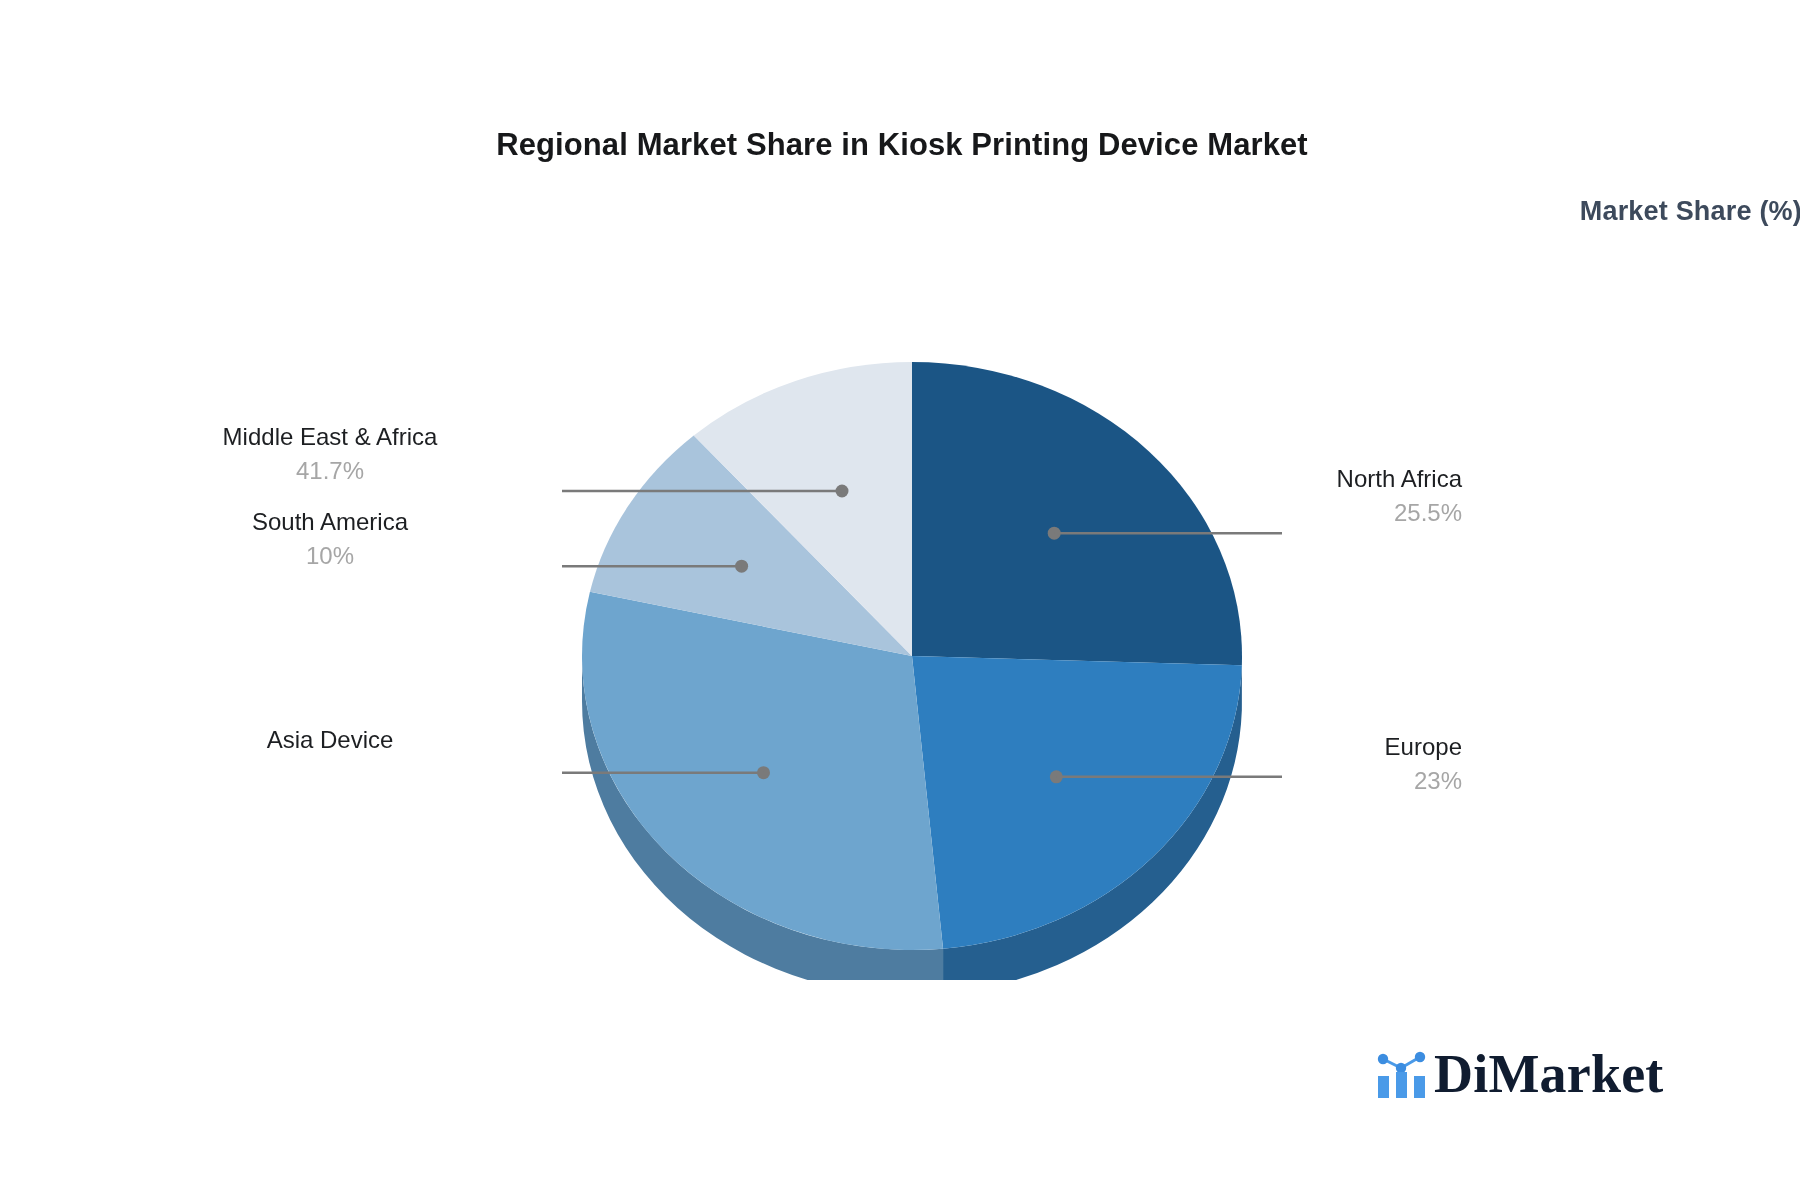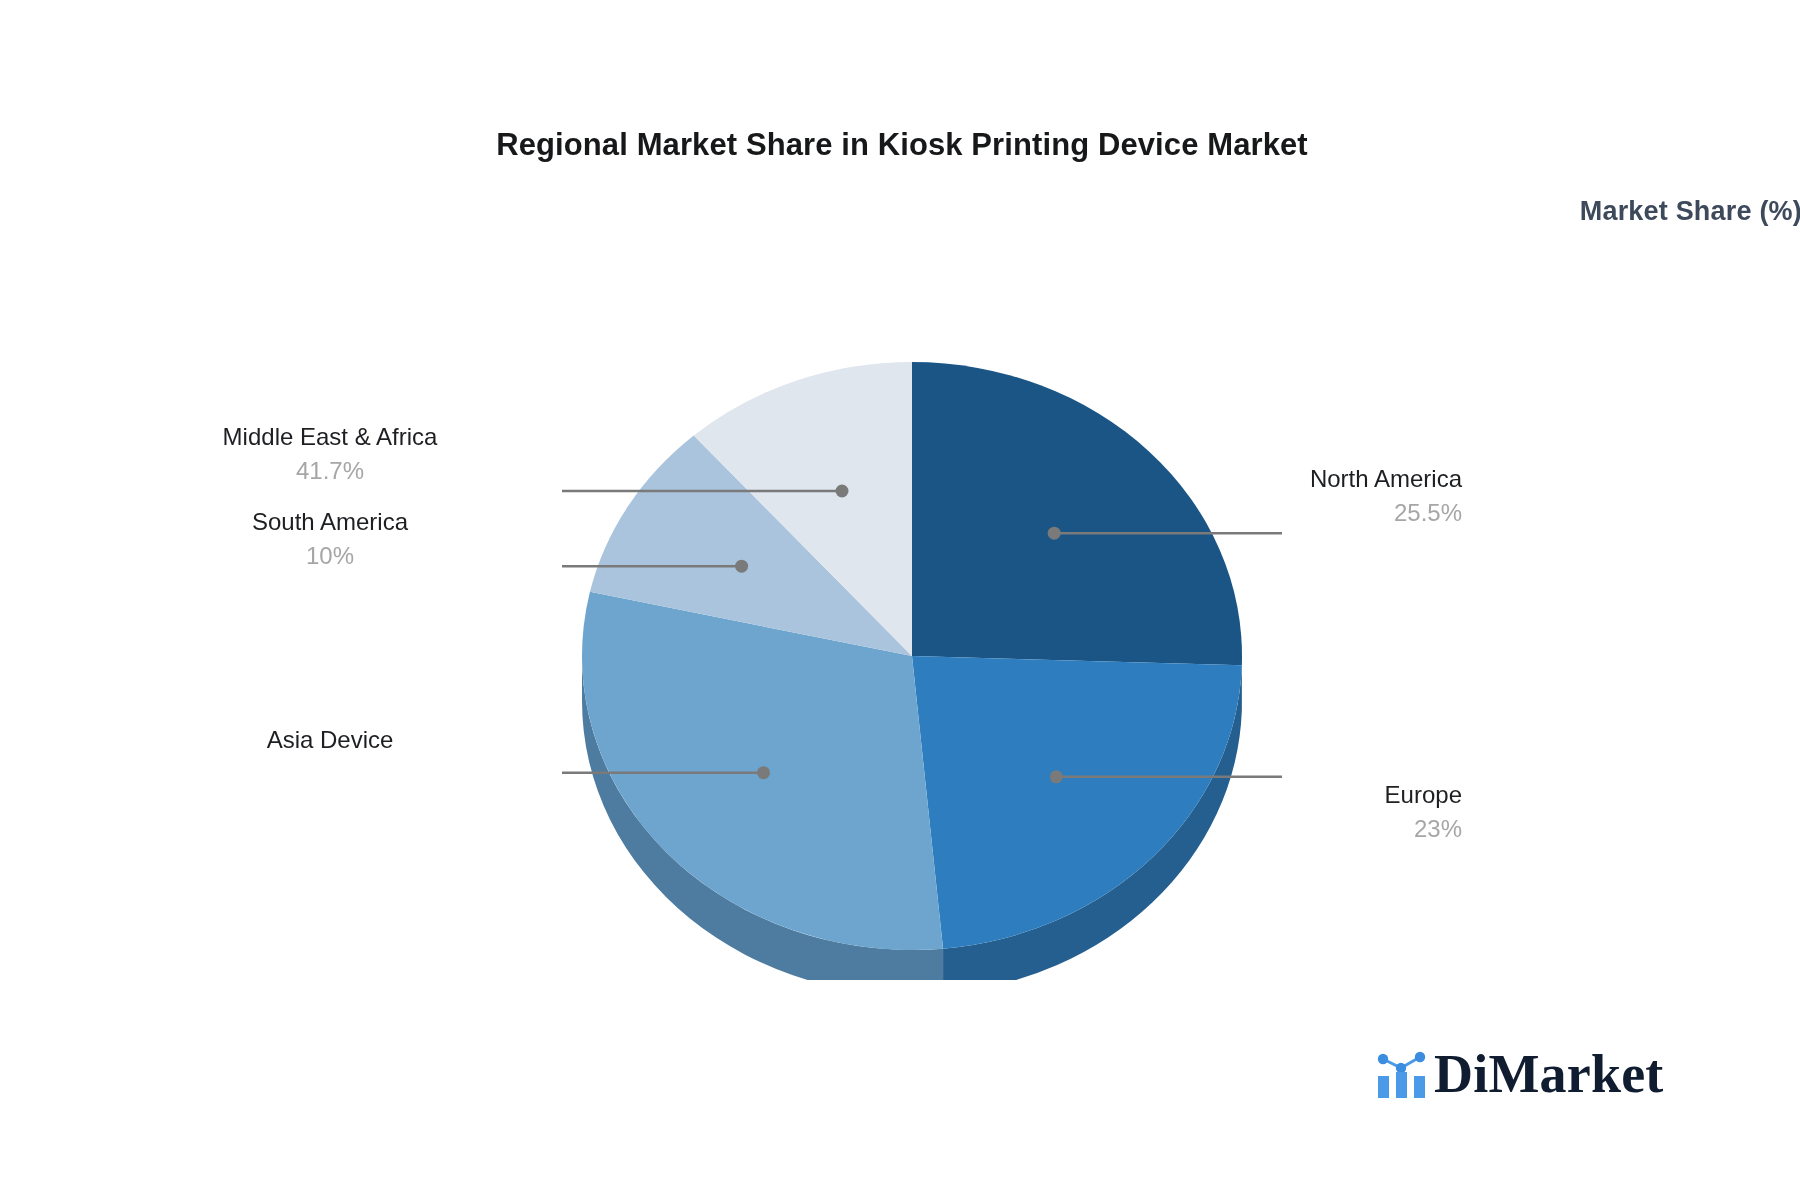--- a/index.html
+++ b/index.html
@@ -73,21 +73,21 @@
   .callout .cal-value {
     font-size: 24px;
     color: #a6a6a6;
     line-height: 34px;
     white-space: nowrap;
   }
   .callout.right { text-align: right; }
   .callout.left  { text-align: center; }
 
   #callout-north-america { left: 1060px; top: 462px; }
-  #callout-europe        { left: 1060px; top: 730px; margin-top: 48px; }
+  #callout-europe        { left: 1060px; top: 730px; }
   #callout-asia-pacific  { left: 128px;  top: 723px; }
   #callout-south-america { left: 128px;  top: 505px; }
   #callout-mea           { left: 128px;  top: 420px; }
 
   
   #logo {
     position: absolute;
     left: 1372px;
     top: 1038px;
     height: 72px;
@@ -154,21 +154,21 @@
 
         <g>
           <circle cx="280.0" cy="141.0" r="6.5" stroke="none"></circle>
           <line x1="280.0" y1="141.0" x2="-440" y2="141.0"></line>
         </g>
       </g>
     </svg>
   </div>
 
   <div class="callout right" id="callout-north-america">
-    <div class="cal-name">North America</div>
+    <div class="cal-name">North Africa</div>
     <div class="cal-value">25.5%</div>
   </div>
 
   <div class="callout right" id="callout-europe">
     <div class="cal-name">Europe</div>
     <div class="cal-value">23%</div>
   </div>
 
   <div class="callout left" id="callout-asia-pacific">
     <div class="cal-name">Asia Device</div>

